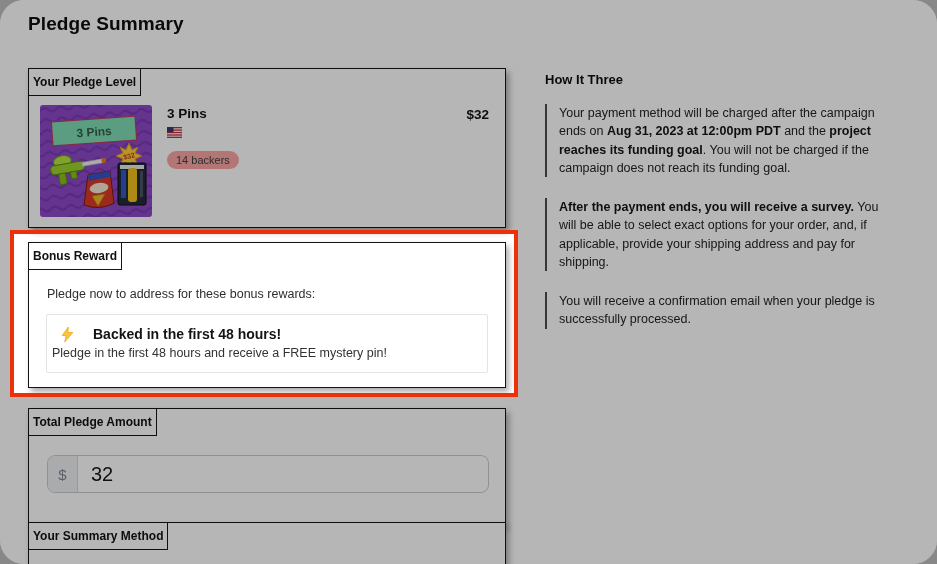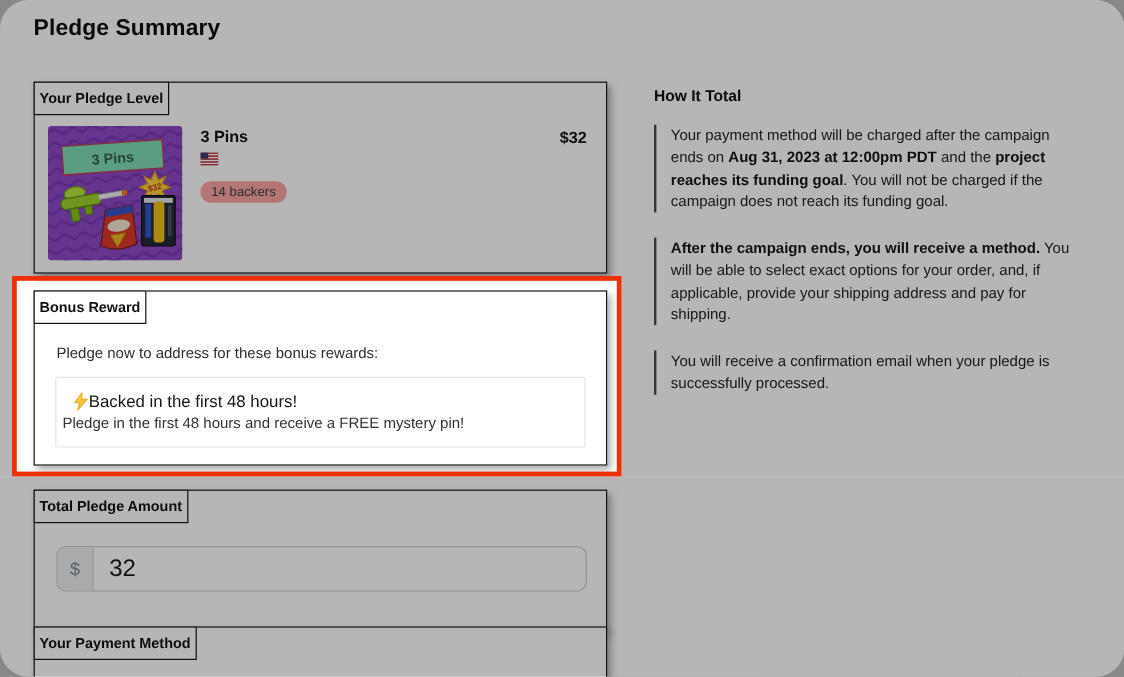--- a/index.html
+++ b/index.html
@@ -37,21 +37,21 @@
   }
   .tier-price { position:absolute; right:16px; top:38px; font-size:13.5px; font-weight:700; color:#131313; }
 
   
   #bonus-reward { left:28px; top:242px; width:478px; height:146px; z-index:10; }
   .bonus-intro { position:absolute; left:18px; top:44px; font-size:12.5px; color:#2e2e2e; }
   .bonus-item {
     position:absolute; left:17px; top:71px; width:442px; height:59px;
     background:#fff; border:1px solid #e4e4e4; border-radius:2px;
   }
-  .bonus-item-title { display:flex; align-items:center; gap:0; padding:11px 0 0 14px; font-size:14px; font-weight:400; color:#141414; }
+  .bonus-item-title { display:flex; align-items:center; gap:19px; padding:11px 0 0 14px; font-size:14px; font-weight:700; color:#141414; }
   .bonus-item-desc { padding-left:5px; margin-top:4px; font-size:12.5px; color:#323232; }
 
   
   .dim { position:absolute; background:rgba(0,0,0,0.285); z-index:50; pointer-events:none; }
   #dim-top    { left:0;   top:0;   width:937px; height:230px; }
   #dim-left   { left:0;   top:230px; width:10px;  height:167px; }
   #dim-right  { left:518px; top:230px; width:419px; height:167px; }
   #dim-bottom { left:0;   top:397px; width:937px; height:167px; }
   #highlight-rect {
     position:absolute; left:10px; top:230px; width:508px; height:167px;
@@ -178,27 +178,27 @@
 
   <div class="panel" id="total-pledge">
     <div class="panel-tab">Total Pledge Amount</div>
     <div class="amount-group">
       <div class="currency-cell">$</div>
       <input class="amount-input" type="text" value="32" style="">
     </div>
   </div>
 
   <div class="panel" id="payment-method">
-    <div class="panel-tab">Your Payment Method</div>
+    <div class="panel-tab">Your Summary Method</div>
   </div>
 
   <div id="how-it-works">
-    <div class="hiw-title">How It Total</div>
+    <div class="hiw-title">How It Three</div>
     <p class="hiw-p"><span>Your payment method will be charged after the campaign ends on </span><span class="b">Aug 31, 2023 at 12:00pm PDT</span><span> and the </span><span class="b">project reaches its funding goal</span><span>. You will not be charged if the campaign does not reach its funding goal.</span></p>
-    <p class="hiw-p"><span class="b">After the campaign ends, you will receive a method.</span><span> You will be able to select exact options for your order, and, if applicable, provide your shipping address and pay for shipping.</span></p>
+    <p class="hiw-p"><span class="b">After the payment ends, you will receive a survey.</span><span> You will be able to select exact options for your order, and, if applicable, provide your shipping address and pay for shipping.</span></p>
     <p class="hiw-p"><span>You will receive a confirmation email when your pledge is successfully processed.</span></p>
   </div>
 
   <div class="dim" id="dim-top"></div>
   <div class="dim" id="dim-left"></div>
   <div class="dim" id="dim-right"></div>
   <div class="dim" id="dim-bottom"></div>
   <div id="highlight-rect"></div>
 
 </div>

